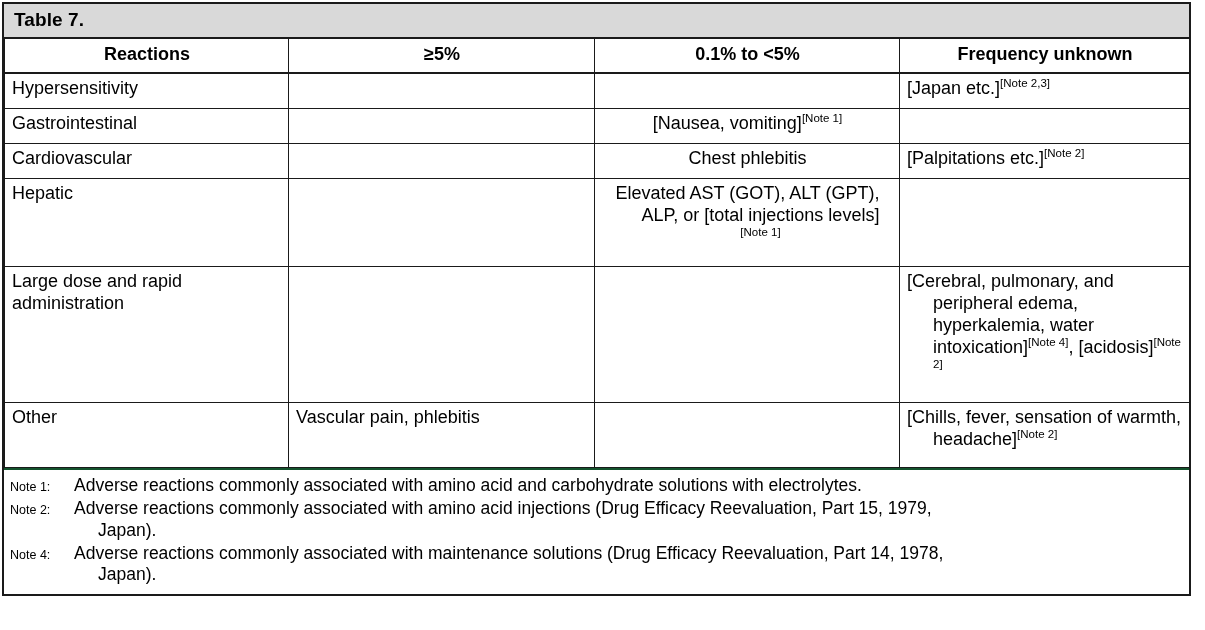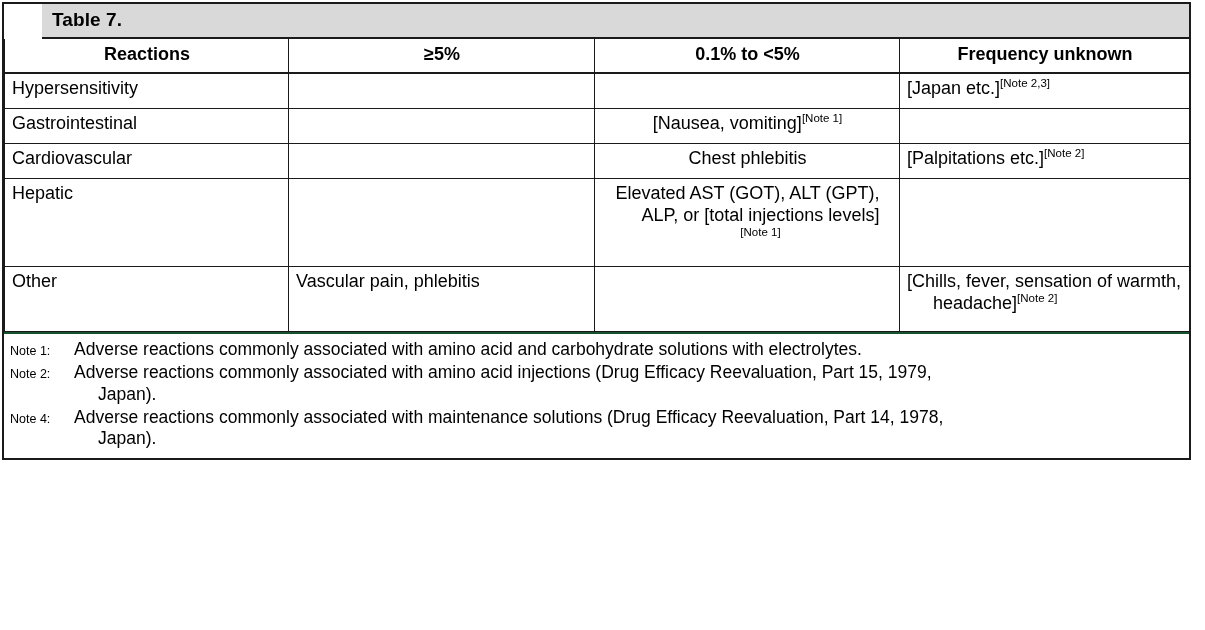--- a/index.html
+++ b/index.html
@@ -26,21 +26,20 @@
   }
 
   
   .title-bar {
     background: #d9d9d9;
     border-bottom: 2px solid #1a1a1a;
     padding: 5px 0 6px 10px;
     font-size: 19px;
     font-weight: bold;
     letter-spacing: 0.1px;
-    margin-left: 38px;
   }
 
   
   table.main {
     border-collapse: collapse;
     table-layout: fixed;
     width: 100%;
     font-size: 18px;
   }
   table.main col.c1 { width: 284px; }
@@ -176,20 +175,28 @@
 
       <tr class="r-hepatic">
         <td>Hepatic</td>
         <td></td>
         <td class="cell-center-text">
             <span class="hang"><span>Elevated AST (GOT), ALT (GPT), ALP, or [total injections levels]</span><sup>[Note 1]</sup></span>
           </td>
         <td></td>
       </tr>
 
+      <tr class="r-largedose">
+        <td>Large dose and rapid administration</td>
+        <td></td>
+        <td></td>
+        <td>
+            <span class="hang"><span>[Cerebral, pulmonary, and peripheral edema, hyperkalemia, water intoxication]</span><sup>[Note 4]</sup><span>, [acidosis]</span><sup>[Note 2]</sup></span>
+          </td>
+      </tr>
 
       <tr class="r-other">
         <td>Other</td>
         <td>Vascular pain, phlebitis</td>
         <td></td>
         <td>
             <span class="hang"><span>[Chills, fever, sensation of warmth, headache]</span><sup>[Note 2]</sup></span>
           </td>
       </tr>
 

